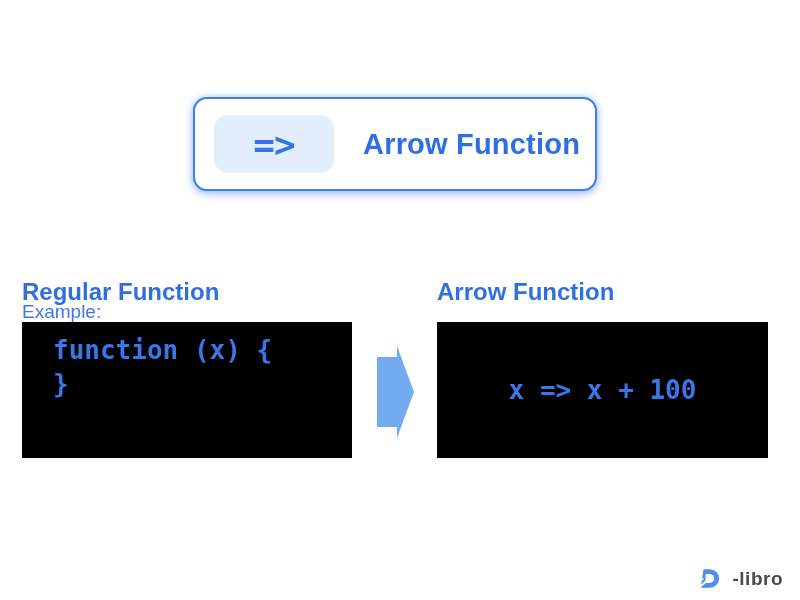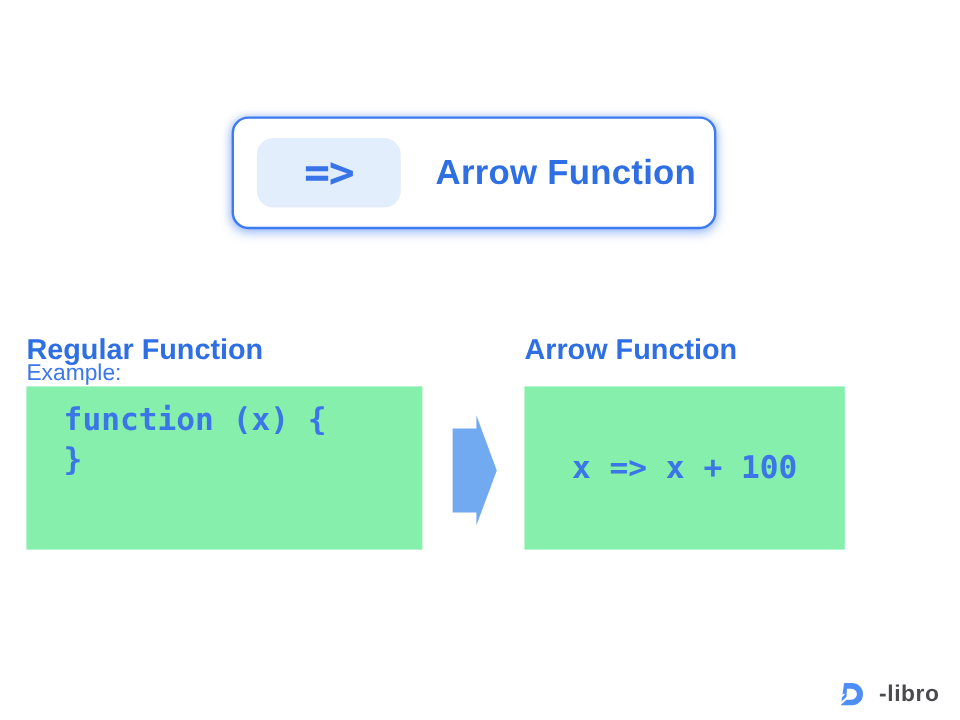--- a/index.html
+++ b/index.html
@@ -63,33 +63,33 @@
     left: 22px; top: 301px;
     font-size: 19px;
     color: #3e78e8;
   }
 
   
   .code-panel {
     position: absolute;
     top: 322px;
     height: 136px;
-    background: #86efac;
+    background: #000000;
     box-sizing: border-box;
     font-family: "DejaVu Sans Mono", monospace;
     font-weight: bold;
     font-size: 26px;
     color: #3b76e8;
   }
   .code-panel.left {
     left: 22px; width: 330px;
     padding: 11px 0 0 31px;
   }
   .code-panel.right {
-    left: 437px; width: 267px;
+    left: 437px; width: 331px;
     display: flex; align-items: center; justify-content: center;
   }
   .code-line { white-space: pre; line-height: 34px; }
 
   
   .transform-arrow {
     position: absolute;
     left: 377px; top: 344px;
     width: 38px; height: 96px;
   }

